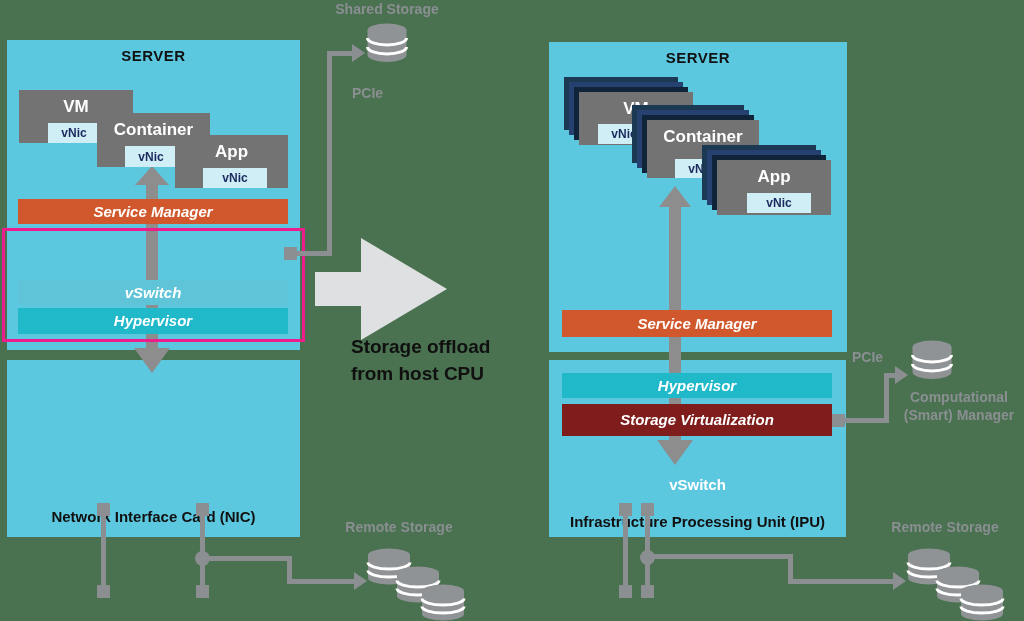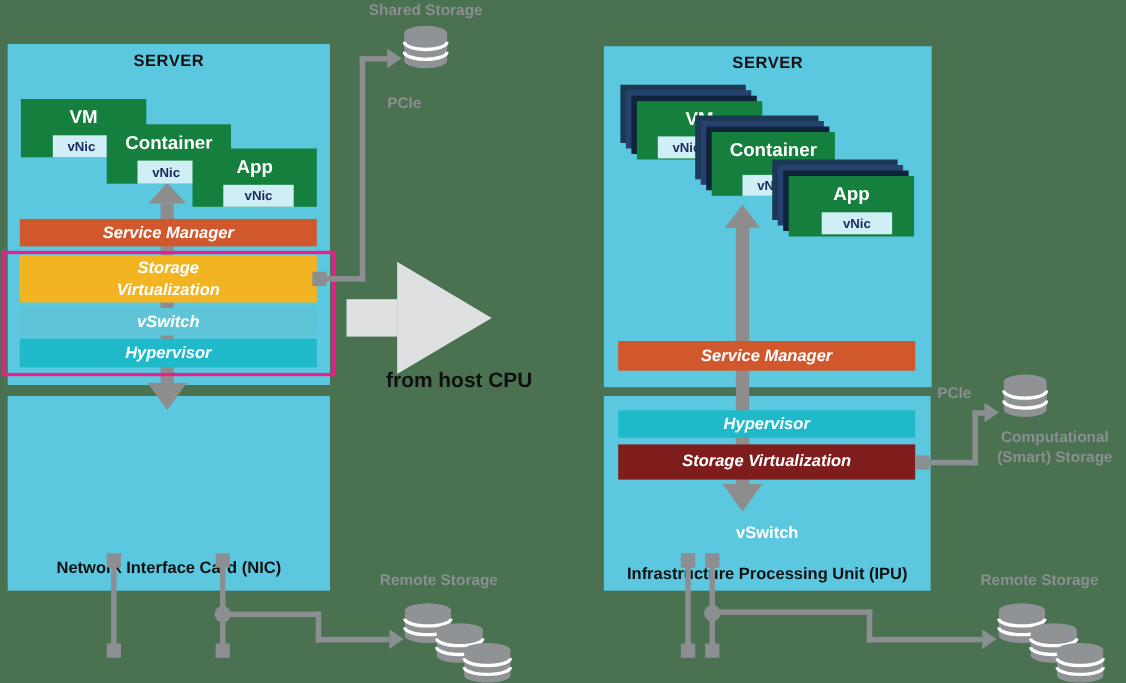--- a/index.html
+++ b/index.html
@@ -4,21 +4,21 @@
 <style>
   html,body{margin:0;padding:0;}
   #stage{
     position:relative;width:1024px;height:621px;overflow:hidden;
     background:#4a7150;
     font-family:"Liberation Sans", sans-serif;
   }
   .abs{position:absolute;}
   .panel{position:absolute;background:#5cc8e0;}
   .title{position:absolute;color:#111;font-weight:700;font-size:15px;letter-spacing:.5px;text-align:center;z-index:5;}
-  .bluebox{position:absolute;background:#15803d;color:#fff;font-weight:700;font-size:17px;display:flex;justify-content:center;align-items:flex-start;padding-top:7px;box-sizing:border-box;}
+  .bluebox{position:absolute;background:#737373;color:#fff;font-weight:700;font-size:17px;display:flex;justify-content:center;align-items:flex-start;padding-top:7px;box-sizing:border-box;}
   .vnic{position:absolute;background:#cfeef6;color:#1c2a5e;font-weight:700;font-size:12px;display:flex;align-items:center;justify-content:center;}
   .bar{position:absolute;display:flex;flex-direction:column;align-items:center;justify-content:center;color:#fff;font-weight:700;font-size:15px;line-height:1.3;z-index:2;text-align:center;font-style:italic;}
   .gline{position:absolute;background:#8c8f92;z-index:7;}
   .sq{position:absolute;width:13px;height:13px;background:#8c8f92;z-index:7;}
   .dot{position:absolute;width:15px;height:15px;border-radius:50%;background:#8c8f92;z-index:7;}
   .tri-right{position:absolute;width:0;height:0;border-top:9px solid transparent;border-bottom:9px solid transparent;border-left:13px solid #8c8f92;z-index:7;}
   .graylbl{position:absolute;color:#8a8f92;font-weight:700;font-size:14px;text-align:center;z-index:5;}
   .blklbl{position:absolute;color:#101010;font-weight:700;font-size:15px;text-align:center;z-index:5;}
   .shaft{position:absolute;background:#8d8d8d;z-index:1;}
   .layer{position:absolute;}
@@ -52,24 +52,20 @@
   <div class="bluebox stack" style="left:175px;top:135px;width:113px;height:53px;z-index:4;">
       <span>App</span>
     </div>
   <div class="vnic" style="left:203px;top:168px;width:64px;height:20px;z-index:4;">
       <span>vNic</span>
     </div>
 
   <div class="bar" style="left:18px;top:199px;width:270px;height:25px;background:#d1582c;">
       <span>Service Manager</span>
     </div>
-  <div class="bar" style="left:18px;top:232px;width:270px;height:43px;background:#f3b422;">
-    <span>Storage</span>
-    <span>Virtualization</span>
-  </div>
   <div class="bar" style="left:18px;top:280px;width:270px;height:25px;background:#5fc4d8;">
       <span>vSwitch</span>
     </div>
   <div class="bar" style="left:18px;top:308px;width:270px;height:26px;background:#1fb9ca;">
       <span>Hypervisor</span>
     </div>
 
   <div class="abs" style="left:2px;top:228px;width:303px;height:114px;border:3px solid #ee1d8e;box-sizing:border-box;z-index:6;"></div>
 
   <div class="panel" style="left:7px;top:360px;width:293px;height:177px;"></div>
@@ -125,20 +121,21 @@
         <path d="M2 7 V 30 a 21 6.5 0 0 0 42 0 V 7 Z" fill="#8f9396"></path>
         <ellipse cx="23" cy="7" rx="21" ry="6.5" fill="#8f9396"></ellipse>
         <path d="M2 14.5 a 21 6.5 0 0 0 42 0" fill="none" stroke="#fff" stroke-width="3"></path>
         <path d="M2 22.5 a 21 6.5 0 0 0 42 0" fill="none" stroke="#fff" stroke-width="3"></path>
       </svg>
   </div>
 
   <div class="abs" style="left:315px;top:272px;width:46px;height:34px;background:#dfe0e1;z-index:4;"></div>
   <div class="abs" style="left:361px;top:238px;width:0;height:0;border-top:51px solid transparent;border-bottom:51px solid transparent;border-left:86px solid #dfe0e1;z-index:4;"></div>
   <div class="abs" style="left:351px;top:334px;width:180px;color:#101010;font-weight:700;font-size:19px;line-height:1.4;z-index:5;">
+    <div>Storage offload</div>
     <div>from host CPU</div>
   </div>
 
   <div class="panel" style="left:549px;top:42px;width:298px;height:310px;"></div>
   <div class="title" style="left:549px;top:49px;width:298px;">SERVER</div>
 
   <div class="abs" style="left:659px;top:186px;width:0;height:0;border-left:16px solid transparent;border-right:16px solid transparent;border-bottom:21px solid #8d8d8d;z-index:1;"></div>
   <div class="shaft" style="left:669px;top:206px;width:12px;height:236px;"></div>
   <div class="abs" style="left:657px;top:440px;width:0;height:0;border-left:18px solid transparent;border-right:18px solid transparent;border-top:25px solid #8d8d8d;z-index:1;"></div>
 
@@ -207,21 +204,21 @@
     <svg width="42" height="40" viewBox="0 0 42 40">
       <path d="M1.5 7 V 32 a 19.5 7 0 0 0 39 0 V 7 Z" fill="#8f9396"></path>
       <ellipse cx="21" cy="7" rx="19.5" ry="6.5" fill="#8f9396"></ellipse>
       <path d="M1.5 15 a 19.5 7 0 0 0 39 0" fill="none" stroke="#ffffff" stroke-width="3"></path>
       <path d="M1.5 24 a 19.5 7 0 0 0 39 0" fill="none" stroke="#ffffff" stroke-width="3"></path>
     </svg>
   </div>
   <div class="graylbl" style="left:852px;top:349px;width:44px;text-align:left;">PCIe</div>
   <div class="graylbl" style="left:898px;top:389px;width:122px;line-height:1.25;">
     <div>Computational</div>
-    <div>(Smart) Storage</div>
+    <div>(Smart) Manager</div>
   </div>
 
   <div class="graylbl" style="left:884px;top:519px;width:122px;">Remote Storage</div>
   <div class="abs" style="left:906px;top:548px;z-index:5;">
     <svg width="46" height="38" viewBox="0 0 46 38">
         <path d="M2 7 V 30 a 21 6.5 0 0 0 42 0 V 7 Z" fill="#8f9396"></path>
         <ellipse cx="23" cy="7" rx="21" ry="6.5" fill="#8f9396"></ellipse>
         <path d="M2 14.5 a 21 6.5 0 0 0 42 0" fill="none" stroke="#fff" stroke-width="3"></path>
         <path d="M2 22.5 a 21 6.5 0 0 0 42 0" fill="none" stroke="#fff" stroke-width="3"></path>
       </svg>

